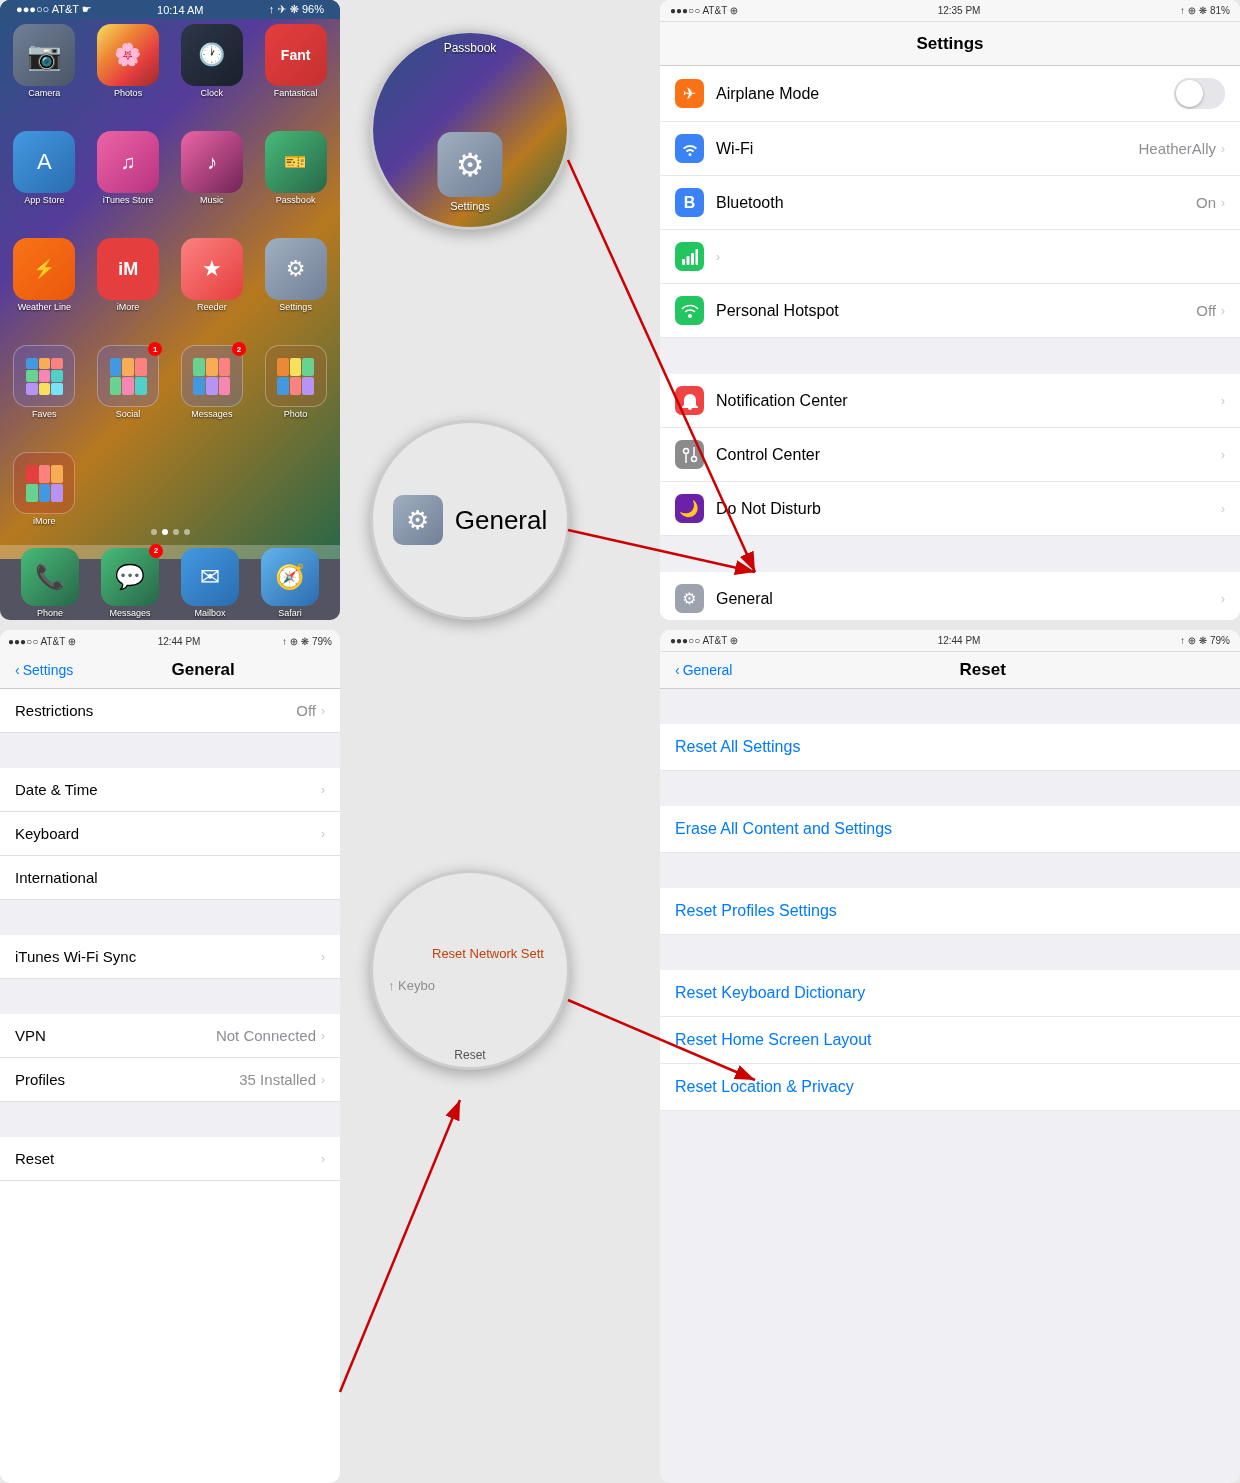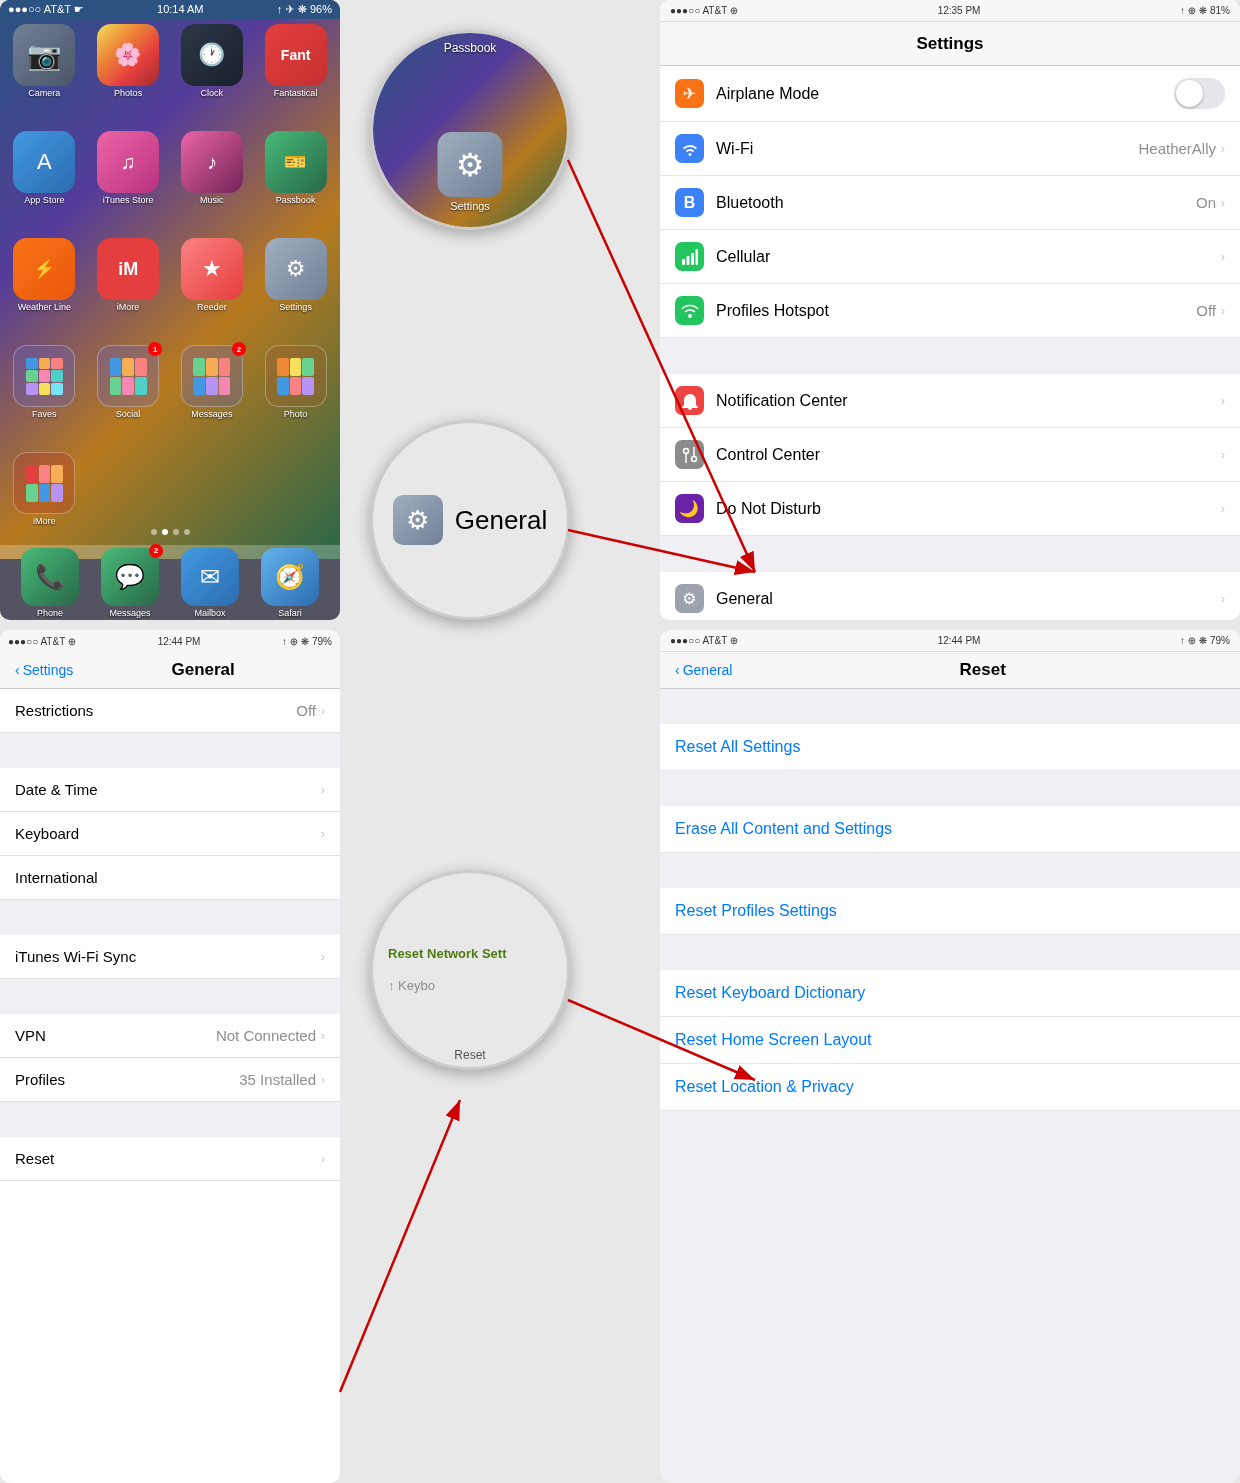--- a/index.html
+++ b/index.html
@@ -19,24 +19,24 @@
       width: 340px;
       height: 620px;
       background: #1a1a2e;
       border-radius: 10px;
       overflow: hidden;
     }
     .phone-status-bar {
       background: #2c5282;
       color: white;
       font-size: 11px;
-      padding: 3px 8px;
+      padding: 3px 16px;
       display: flex;
       justify-content: space-between;
-      align-items: flex-start;
+      align-items: flex-end;
     }
     .phone-wallpaper {
       background: linear-gradient(135deg, #2c5282 0%, #553c9a 30%, #b7791f 60%, #276749 100%);
       height: 540px;
       display: grid;
       grid-template-columns: repeat(4, 1fr);
       padding: 5px;
       gap: 5px;
     }
     .app-icon {
@@ -585,33 +585,32 @@
 
   <div class="settings-row">
     <div class="settings-row-icon icon-cellular" style="font-size:11px;">
       <svg width="16" height="16" viewBox="0 0 16 16" fill="white">
         <rect x="0" y="10" width="3" height="6" rx="1"></rect>
         <rect x="4.5" y="7" width="3" height="9" rx="1"></rect>
         <rect x="9" y="4" width="3" height="12" rx="1"></rect>
         <rect x="13.5" y="0" width="3" height="16" rx="1"></rect>
       </svg>
     </div>
-    <span class="settings-row-label">Cellular</span>
     <span class="chevron">›</span>
   </div>
 
   <div class="settings-row">
     <div class="settings-row-icon icon-hotspot" style="font-size:12px;">
       <svg width="18" height="16" viewBox="0 0 18 16" fill="white">
         <circle cx="9" cy="13" r="2"></circle>
         <path d="M4 9a7 7 0 0110 0" stroke="white" stroke-width="1.5" fill="none"></path>
         <path d="M1 6a11 11 0 0116 0" stroke="white" stroke-width="1.5" fill="none"></path>
       </svg>
     </div>
-    <span class="settings-row-label">Profiles Hotspot</span>
+    <span class="settings-row-label">Personal Hotspot</span>
     <span class="settings-row-value">Off</span>
     <span class="chevron">›</span>
   </div>
 
   <div class="section-separator"></div>
 
   <div class="settings-row">
     <div class="settings-row-icon" style="background:#ef4444; font-size:14px;">
       <svg width="16" height="18" viewBox="0 0 16 18" fill="white">
         <path d="M8 18a2 2 0 002-2H6a2 2 0 002 2zm6-5V8A6 6 0 002 8v5l-2 2v1h16v-1l-2-2z"></path>
@@ -717,21 +716,21 @@
       <div style="width:50px; height:50px; background:linear-gradient(135deg, #a0aec0, #718096); border-radius:10px; display:flex; align-items:center; justify-content:center; font-size:26px; color:white; flex-shrink:0;">⚙</div>
       <span style="font-size:26px; font-weight:400; color:#000;">General</span>
     </div>
   </div>
 </div>
 
 <div style="position:absolute; top:870px; left:370px;">
   <div class="zoom-circle" style="width:200px; height:200px; background:#e8e8e8; display:flex; flex-direction:column; align-items:center; justify-content:center; overflow:hidden;">
 
     <div style="width:100%; padding: 0 10px;">
-      <div style="font-size:13px; color:#4d7c0f; padding:8px 5px; border-bottom:1px solid #e5e5ea; font-weight:700;">Reset Network Sett</div>
+      <div style="font-size:13px; color:#c2410c; padding:8px 5px; border-bottom:1px solid #e5e5ea; font-weight:400;margin-left:44px;">Reset Network Sett</div>
       <div style="font-size:13px; color:#8e8e93; padding:8px 5px; border-bottom:1px solid #e5e5ea;">↑ Keybo</div>
     </div>
     <div style="position:absolute; bottom:8px; font-size:12px; color:#555;">Reset</div>
   </div>
 </div>
 
 <svg style="position:absolute; top:0; left:0; width:1240px; height:1483px; pointer-events:none;">
 
   <defs>
     <marker id="arrowhead" markerWidth="8" markerHeight="6" refX="8" refY="3" orient="auto">

